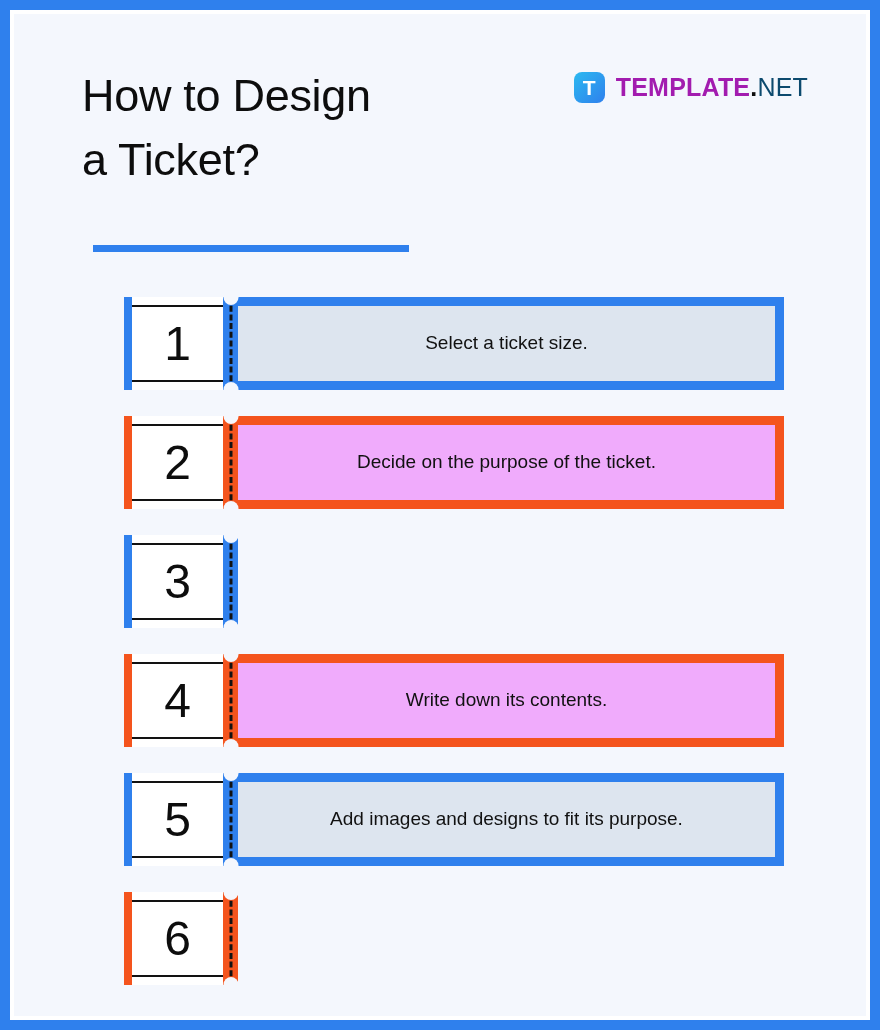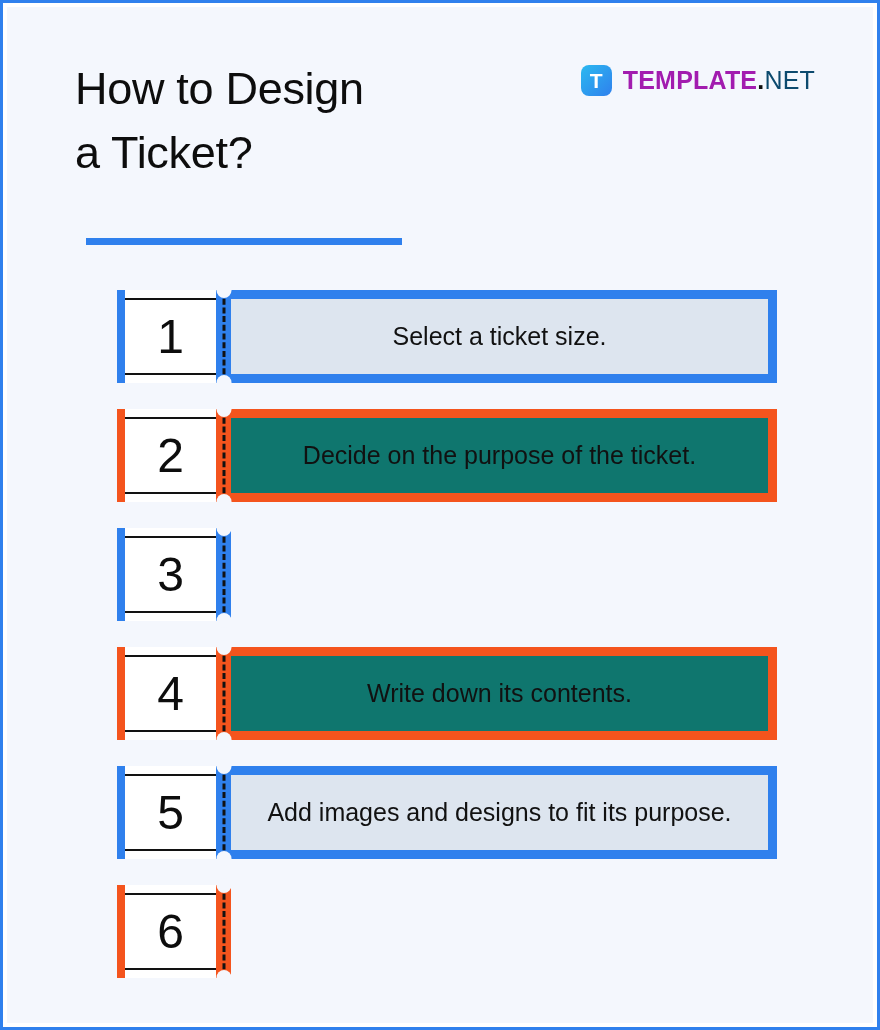--- a/index.html
+++ b/index.html
@@ -14,21 +14,21 @@
     font-family: "Liberation Sans", sans-serif;
     background: #ffffff;
   }
 
   
   .page {
     position: relative;
     width: 880px;
     height: 1030px;
     background: #2f80ed;
-    padding: 3px;
+    padding: 10px;
   }
   .page-inner {
     position: relative;
     width: 100%;
     height: 100%;
     background: #f4f7fd;
     border: 4px solid #ffffff;
     overflow: hidden;
   }
 
@@ -184,35 +184,35 @@
   .tk-body {
     flex: 1 1 auto;
     display: flex;
     align-items: center;
     justify-content: center;
     border-style: solid;
     border-width: 9px;
     border-left-width: 0;
   }
   .tk-text {
-    font-size: 25px;
+    font-size: 19px;
     line-height: 1.3;
     color: #111111;
     text-align: center;
     padding: 0 12px;
   }
 
   
   .ticket.blue   .tk-bar  { background: #2f80ed; }
   .ticket.blue   .tk-perf { background: #2f80ed; }
   .ticket.blue   .tk-body { border-color: #2f80ed; background: #dde5ef; }
 
   .ticket.orange .tk-bar  { background: #f4541d; }
   .ticket.orange .tk-perf { background: #f4541d; }
-  .ticket.orange .tk-body { border-color: #f4541d; background: #0f766e; }
+  .ticket.orange .tk-body { border-color: #f4541d; background: #f0abfc; }
 </style>
 </head>
 <body>
 
 <div class="page">
   <div class="page-inner">
 
     <div class="header">
 
       <h1 class="title">

